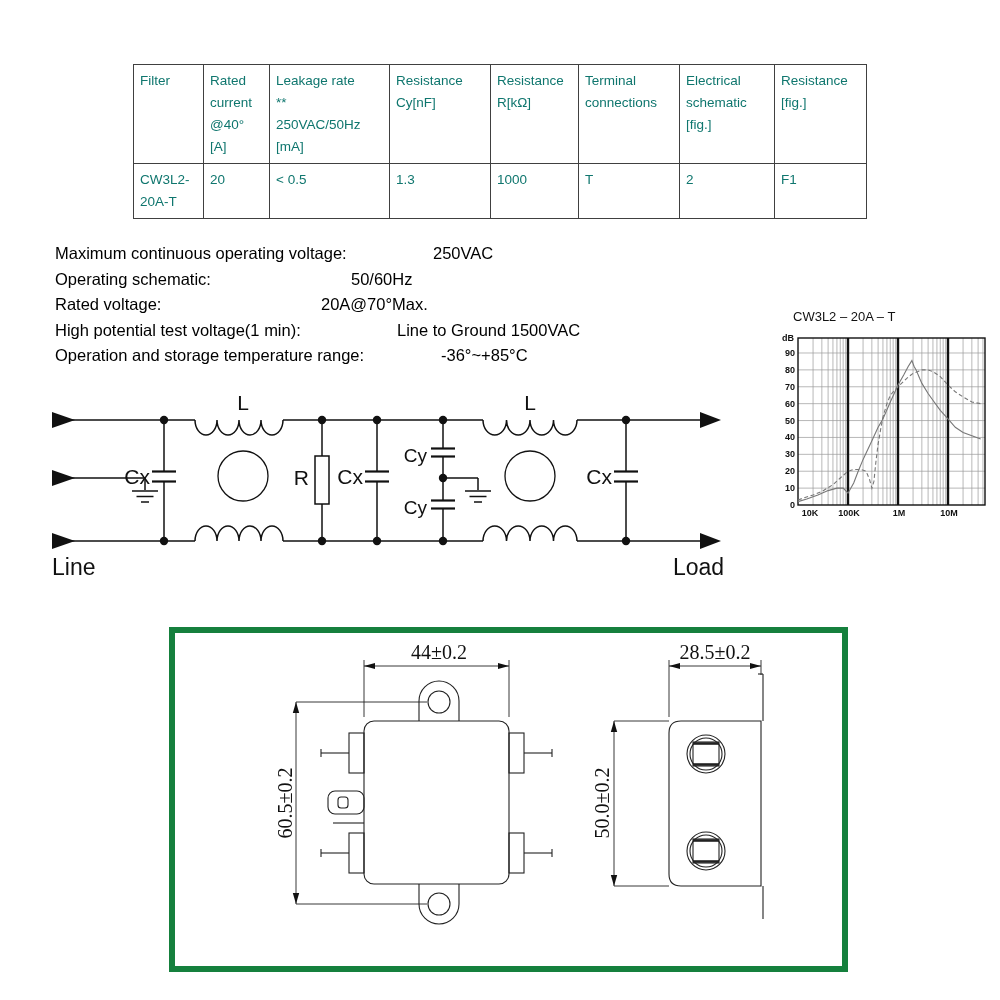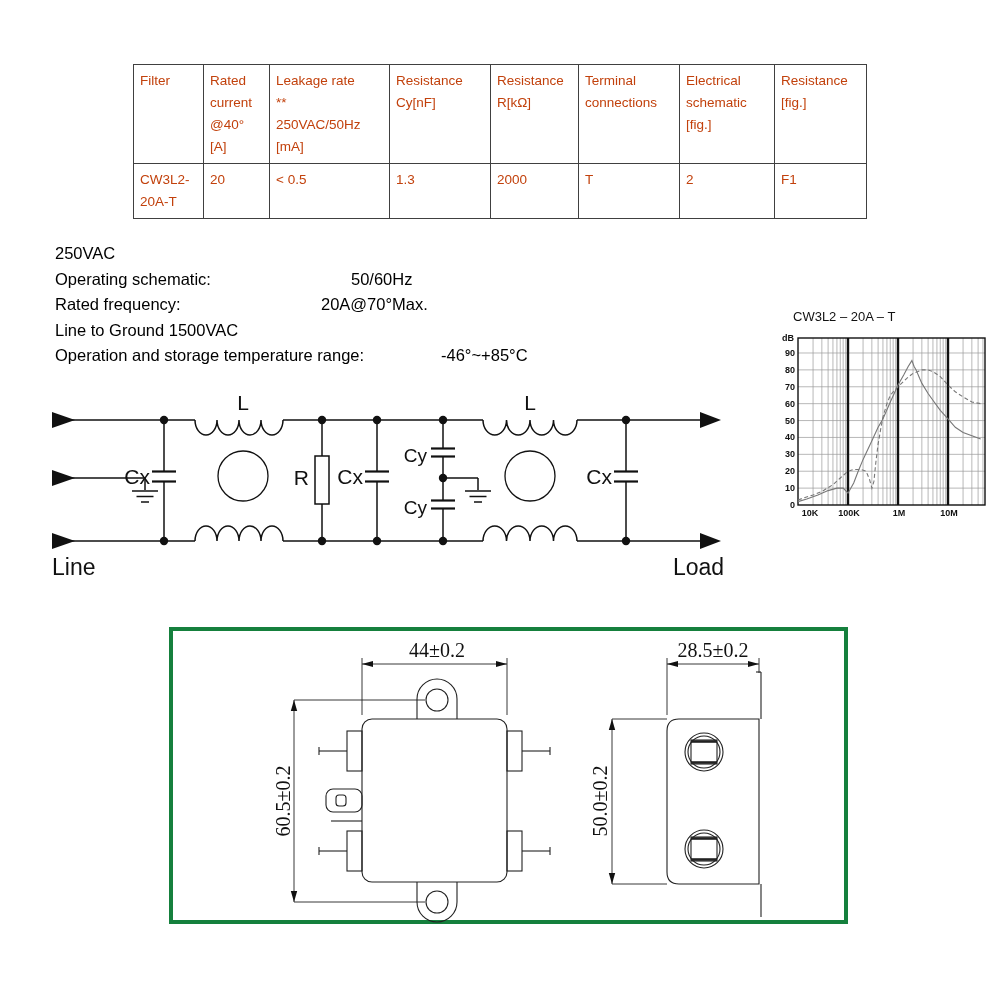--- a/index.html
+++ b/index.html
@@ -1,21 +1,21 @@
 <!DOCTYPE html>
 <html><head>
 <meta charset="utf-8">
 <style>
   html,body{margin:0;padding:0;background:#fff;width:1000px;height:1000px;overflow:hidden;}
   body{font-family:"Liberation Sans",sans-serif;color:#111;position:relative;}
   .page{position:absolute;inset:0;background:#fff;}
 
   
   table.spec-table{position:absolute;left:133px;top:64px;border-collapse:collapse;table-layout:fixed;
-    font-size:13.5px;line-height:22px;color:#c2410c;}
+    font-size:13.5px;line-height:22px;color:#0f766e;}
   table.spec-table th,table.spec-table td{border:1px solid #404040;padding:5px 6px;vertical-align:top;
     text-align:left;font-weight:400;white-space:pre-line;overflow:hidden;}
 
   
   .specs{position:absolute;left:55px;top:241px;font-size:16.5px;line-height:25.5px;color:#000;}
   .spec-line{display:flex;white-space:nowrap;}
   .spec-label{display:inline-block;flex:none;}
 
   
   .chart{position:absolute;left:778px;top:303px;}
@@ -28,21 +28,21 @@
   .schematic line,.schematic path{stroke:#111;fill:none;stroke-width:1.5px;}
   .schematic .plate{stroke-width:2.2px;}
   .schematic circle.core{stroke:#111;fill:none;stroke-width:1.3px;}
   .schematic circle.node{fill:#111;stroke:none;}
   .schematic polygon{fill:#111;stroke:none;}
   .schematic rect.res{fill:#fff;stroke:#111;stroke-width:1.5px;}
   .schematic text{fill:#111;font-size:21px;font-weight:500;}
   .schematic text.big{font-size:23px;}
 
   
-  .mech-box{position:absolute;left:169px;top:627px;width:679px;height:297px;border:4px solid #15803d;box-sizing:border-box;}
+  .mech-box{position:absolute;left:169px;top:627px;width:679px;height:345px;border:6px solid #15803d;box-sizing:border-box;}
   .mech{position:absolute;left:0;top:0;}
   .mech line,.mech path,.mech rect,.mech circle{stroke:#222;fill:none;stroke-width:1.1px;}
   .mech .dim{stroke-width:0.9px;}
   .mech .thick{stroke-width:2.6px;}
   .mech polygon{fill:#111;stroke:none;}
   .mech text{fill:#111;font-family:"Liberation Serif",serif;font-size:20px;}
 </style>
 </head>
 <body>
 
@@ -81,46 +81,48 @@
 [fig.]</th>
       <th>Resistance
 [fig.]</th>
     </tr>
     <tr>
       <td>CW3L2-
 20A-T</td>
       <td>20</td>
       <td>&lt; 0.5</td>
       <td>1.3</td>
-      <td>2000</td>
+      <td>1000</td>
       <td>T</td>
       <td>2</td>
       <td>F1</td>
     </tr>
   </tbody>
     </table>
 
   <div class="specs">
     <div class="spec-line">
+      <span class="spec-label" style="width:378px">Maximum continuous operating voltage:</span>
       <span class="spec-value">250VAC</span>
     </div>
     <div class="spec-line">
       <span class="spec-label" style="width:296px">Operating schematic:</span>
       <span class="spec-value">50/60Hz</span>
     </div>
     <div class="spec-line">
-      <span class="spec-label" style="width:266px">Rated frequency:</span>
+      <span class="spec-label" style="width:266px">Rated voltage:</span>
       <span class="spec-value">20A@70°Max.</span>
     </div>
     <div class="spec-line">
+      <span class="spec-label" style="width:342px">High potential test voltage(1 min):</span>
       <span class="spec-value">Line to Ground 1500VAC</span>
     </div>
     <div class="spec-line">
       <span class="spec-label" style="width:386px">Operation and storage temperature range:</span>
-      <span class="spec-value">-46°~+85°C</span>
+      <span class="spec-value">-36°~+85°C</span>
     </div>
   </div>
 
   <svg class="chart" id="chart-svg" width="214" height="218" viewBox="0 0 214 218">
       <line x1="35.05149978319906" y1="35" x2="35.05149978319906" y2="202" stroke="#9a9a9a" stroke-width="0.7"></line>
       <line x1="43.85606273598313" y1="35" x2="43.85606273598313" y2="202" stroke="#9a9a9a" stroke-width="0.7"></line>
       <line x1="50.102999566398125" y1="35" x2="50.102999566398125" y2="202" stroke="#9a9a9a" stroke-width="0.7"></line>
       <line x1="54.94850021680094" y1="35" x2="54.94850021680094" y2="202" stroke="#9a9a9a" stroke-width="0.7"></line>
       <line x1="58.90756251918219" y1="35" x2="58.90756251918219" y2="202" stroke="#9a9a9a" stroke-width="0.7"></line>
       <line x1="62.254902000712846" y1="35" x2="62.254902000712846" y2="202" stroke="#9a9a9a" stroke-width="0.7"></line>

